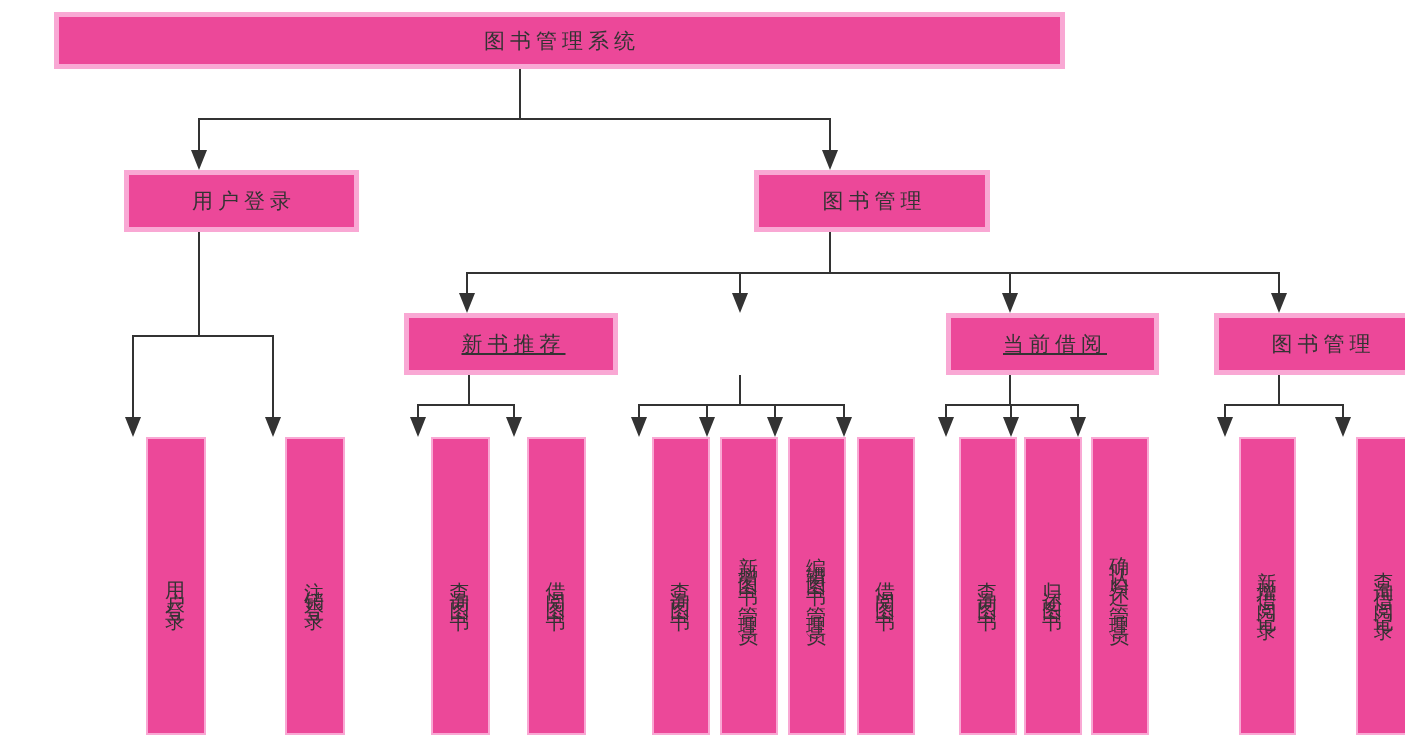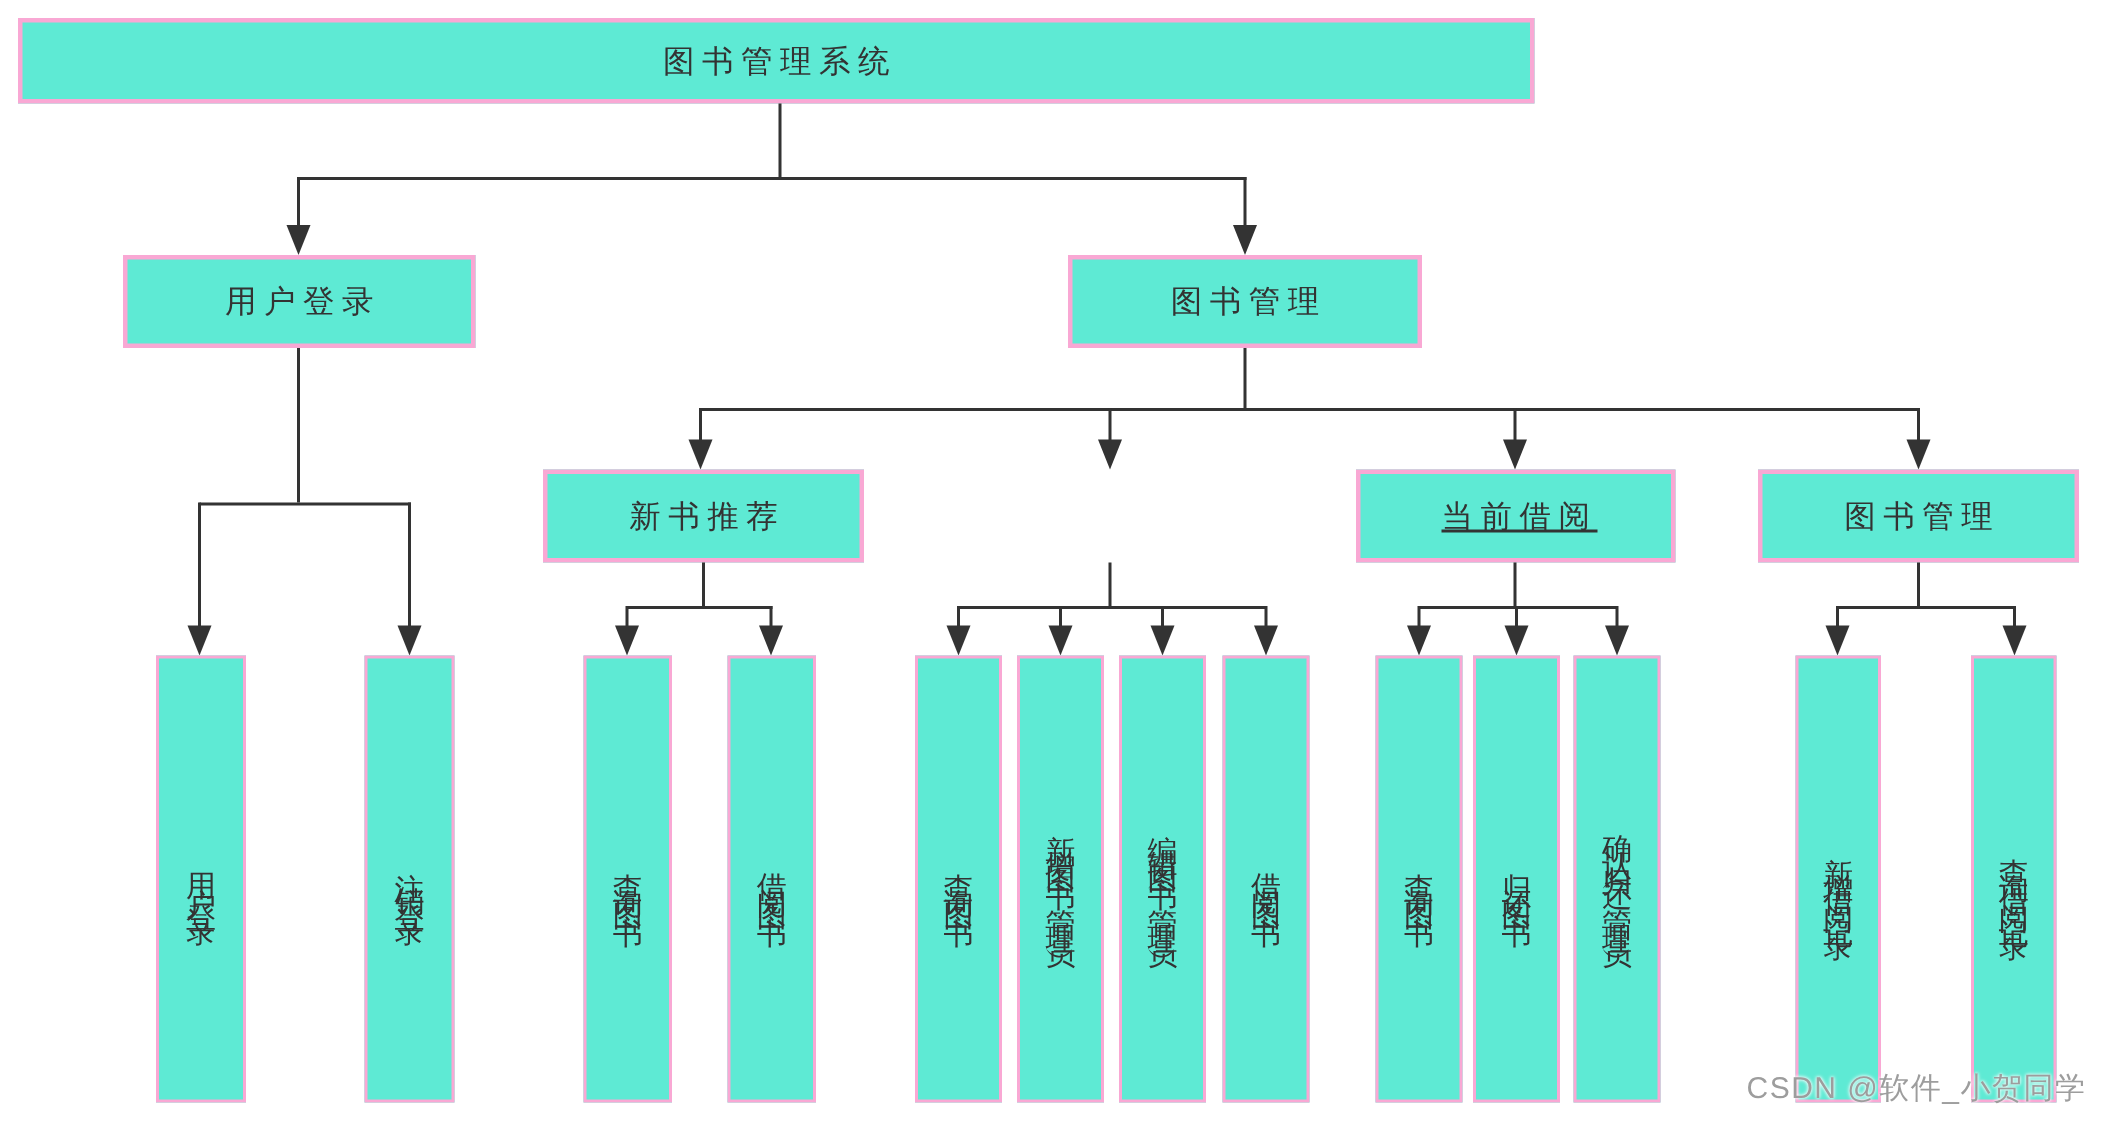--- a/index.html
+++ b/index.html
@@ -5,29 +5,30 @@
   html, body { margin:0; padding:0; background:#ffffff; }
   .canvas {
     position:relative;
     width:1405px; height:747px;
     background:#ffffff;
     font-family:"Liberation Sans", sans-serif;
     overflow:hidden;
   }
   .node {
     position:absolute;
-    background:#5eead4;
-    border:3px solid #f9a8d4;
+    background:#ec4899;
+    border:5px solid #f9a8d4;
     box-sizing:border-box;
     display:flex; align-items:center; justify-content:center;
     color:#333333;
     font-size:21px;
     letter-spacing:5px;
     text-indent:5px; 
     white-space:nowrap;
+    margin-left:42px;
   }
   .leaf {
     border-width:2px;
     font-size:20px;
     letter-spacing:10px;
     text-indent:0;
   }
   .vtext {
     writing-mode:vertical-rl;
     text-orientation:mixed;
@@ -57,21 +58,21 @@
     text-shadow:0 0 2px #ffffff, 0 0 3px #ffffff;
     white-space:nowrap;
   }
 
   
   #n-root   { left:12px;   top:12px;  width:1011px; height:57px; }
 
   #n-login  { left:82px;   top:170px; width:235px;  height:62px; }
   #n-bookmgmt{ left:712px; top:170px; width:236px;  height:62px; }
 
-  #n-newbook{ left:362px;  top:313px; width:214px;  height:62px; }
+  #n-newbook{ left:362px;  top:313px; width:214px;  height:62px;text-decoration:underline; }
   #n-borrow { left:633px;  top:313px; width:214px;  height:62px; }
   #n-current{ left:904px;  top:313px; width:213px;  height:62px;text-decoration:underline; }
   #n-records{ left:1172px; top:313px; width:214px;  height:62px; }
 
   .leaf { top:437px; height:298px; }
   #l-userlogin   { left:104px;  width:60px; }
   #l-logout      { left:243px;  width:60px; }
   #l-query1      { left:389px;  width:59px; }
   #l-borrow1     { left:485px;  width:59px; }
   #l-query2      { left:610px;  width:58px; }
@@ -231,15 +232,14 @@
     <span class="vtext">确认归还（管理员）</span>
   </div>
 
   <div class="node leaf" id="l-addrecord">
     <span class="vtext">新增借阅记录</span>
   </div>
   <div class="node leaf" id="l-queryrecord">
     <span class="vtext">查询借阅记录</span>
   </div>
 
-  <div class="watermark">CSDN @软件_小贺同学</div>
 
 </div>
 
 </body></html>

